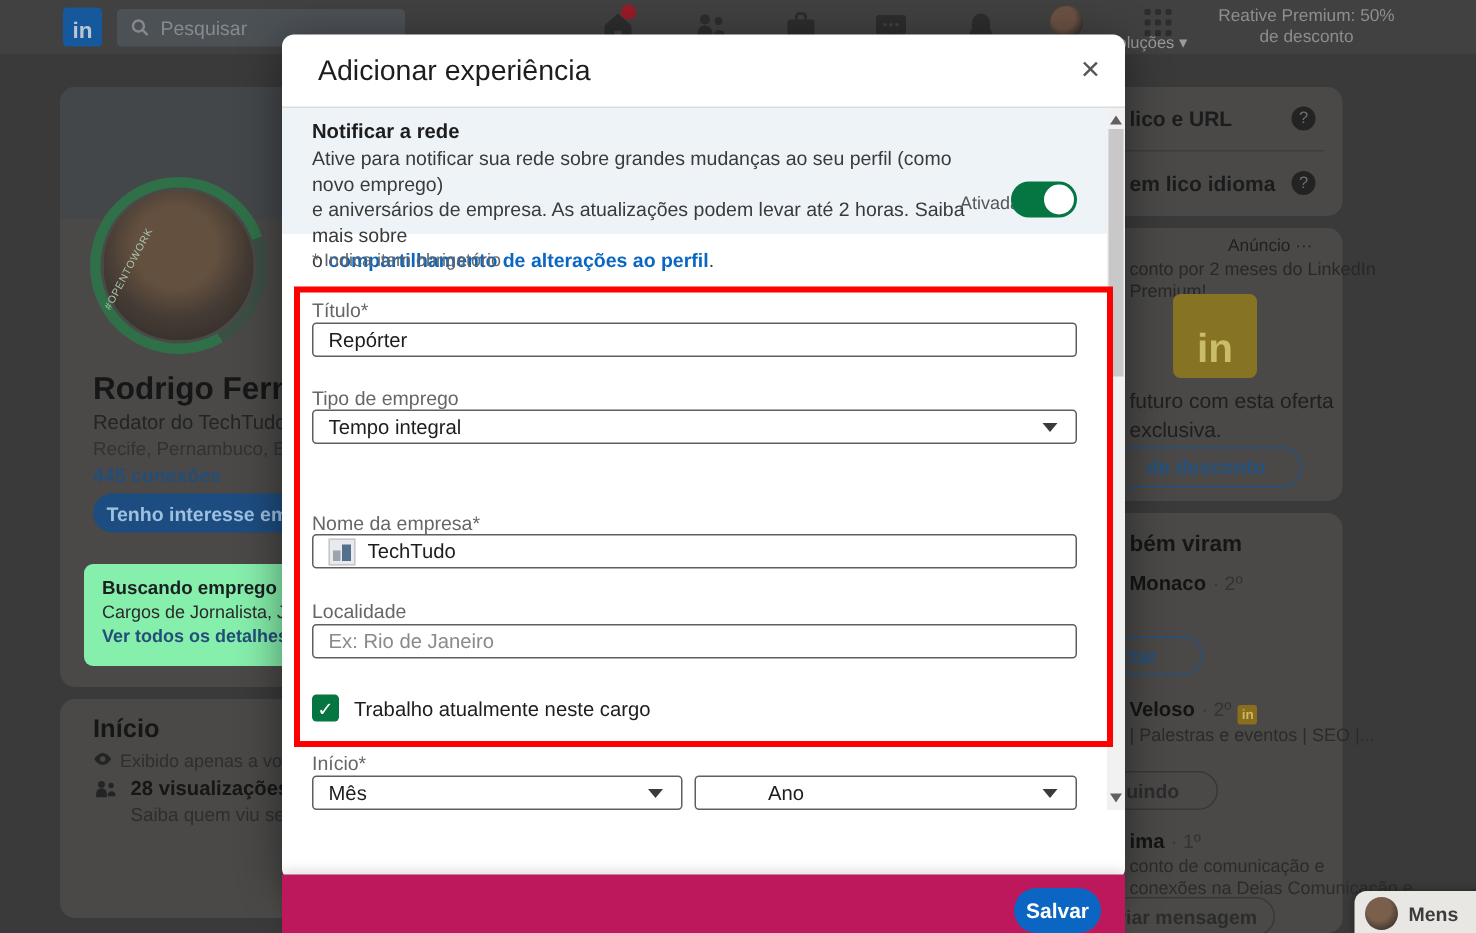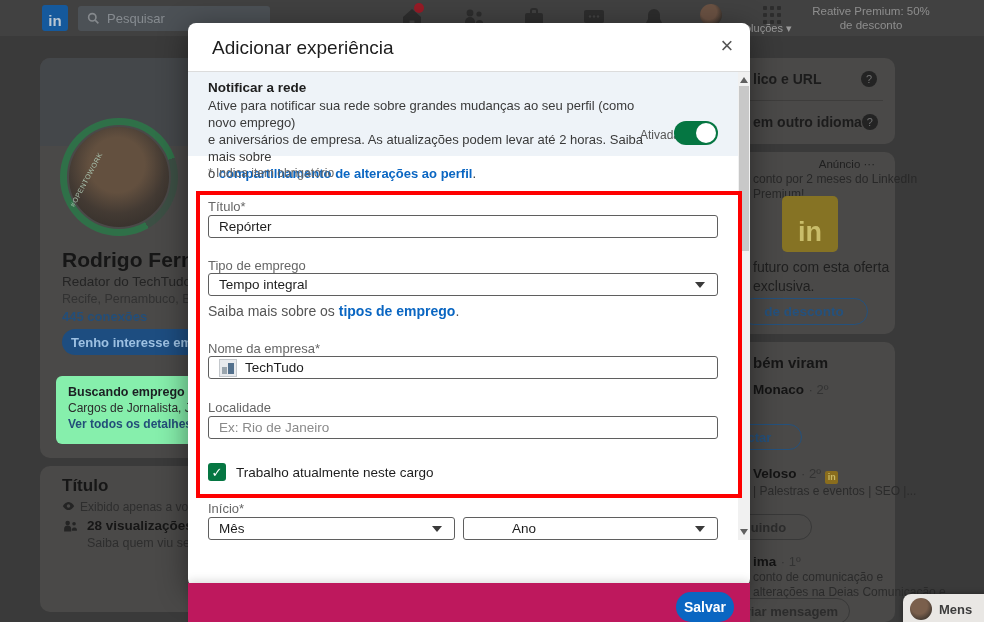--- a/index.html
+++ b/index.html
@@ -221,21 +221,21 @@
   <div class="p-loc">Recife, Pernambuco, Brasil ·</div>
   <div class="p-conn">445 conexões</div>
   <div class="p-btn">Tenho interesse em...</div>
   <div class="otw-box">
     <div class="t">Buscando emprego</div>
     <div>Cargos de Jornalista, Jorn</div>
     <div class="l">Ver todos os detalhes</div>
   </div>
 
   <div class="card" style="left:40px; top:466px; width:600px; height:146px;"></div>
-  <div class="an-title">Título</div>
+  <div class="an-title">Início</div>
   <div class="an-sub">
     <span class="mini-ic"><svg width="13" height="10" viewBox="0 0 16 12">
           <path d="M8 1 C12 1 15 6 15 6 C15 6 12 11 8 11 C4 11 1 6 1 6 C1 6 4 1 8 1 z"></path>
           <circle cx="8" cy="6" r="2.2" fill="#4a4948"></circle>
         </svg></span>
     <span>Exibido apenas a você</span>
   </div>
   <div class="an-views">
     <span class="mini-ic"><svg width="17" height="17" viewBox="0 0 24 24">
           <circle cx="8" cy="7" r="3.2"></circle>
@@ -253,21 +253,21 @@
     <div class="frag-text">de pesquisa.</div>
   </div>
 
   <div class="card" style="left:655px; top:58px; width:240px; height:86px;">
     <div class="rr-row">
       <span class="txt">lico e URL</span>
       <span class="q-ic">?</span>
     </div>
     <div class="rr-div"></div>
     <div class="rr-row">
-      <span class="txt">em outro idioma</span>
+      <span class="txt">em lico idioma</span>
       <span class="q-ic">?</span>
     </div>
   </div>
 
   <div class="card" style="left:655px; top:152px; width:240px; height:182px;">
     <div class="ad-label">
       <span>Anúncio</span>
       <span>···</span>
     </div>
     <div style="position:absolute; left:98px; top:20px;">
@@ -297,21 +297,21 @@
       <span class="vw-deg">· 2º</span>
       <span class="in-badge">in</span>
       <div class="vw-desc">| Palestras e eventos | SEO |...</div>
     </div>
     <div class="pill gray" style="position:absolute; left:62px; top:172px; width:95px; height:26px; font-size:13px;">guindo</div>
 
     <div style="position:absolute; left:98px; top:210px;">
       <span class="vw-name">ima</span>
       <span class="vw-deg">· 1º</span>
       <div class="vw-desc">conto de comunicação e</div>
-      <div class="vw-desc">alterações na Deias Comunicação e...</div>
+      <div class="vw-desc">conexões na Deias Comunicação e...</div>
     </div>
     <div class="pill gray" style="position:absolute; left:60px; top:256px; width:135px; height:26px; font-size:13px;">Enviar mensagem</div>
   </div>
 
   <div class="msg-dock">
     <div class="msg-ava"></div>
     <span>Mens</span>
   </div>
 
   <div class="modal">
@@ -337,23 +337,20 @@
     <div class="f-label" style="top:176px">Título*</div>
     <div class="f-box" style="top:192px">
       <input value="Repórter" style="">
     </div>
 
     <div class="f-label" style="top:235px">Tipo de emprego</div>
     <div class="f-box" style="top:250px">
       <span>Tempo integral</span>
       <span class="caret"></span>
     </div>
-    <div class="helper" style="top:280px">
-      <span>Saiba mais sobre os </span><span class="m-link">tipos de emprego</span><span>.</span>
-    </div>
 
     <div class="f-label" style="top:318px">Nome da empresa*</div>
     <div class="f-box" style="top:333px">
       <span class="c-logo">
           <i class="b1"></i>
           <i class="b2"></i>
         </span>
       <input value="TechTudo" style="">
     </div>
 

